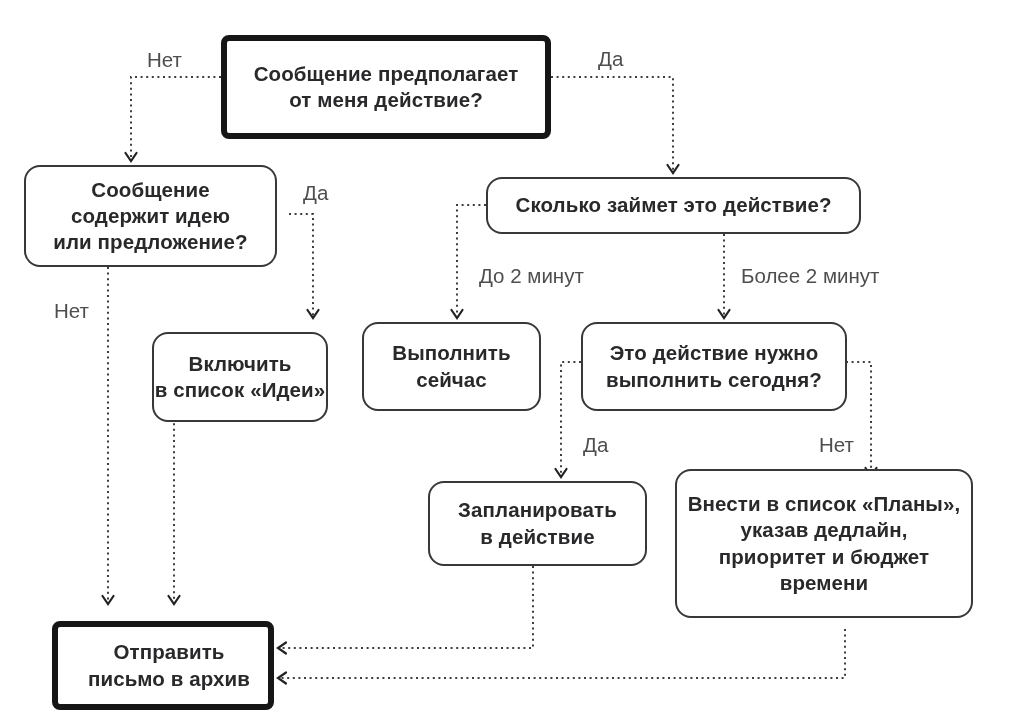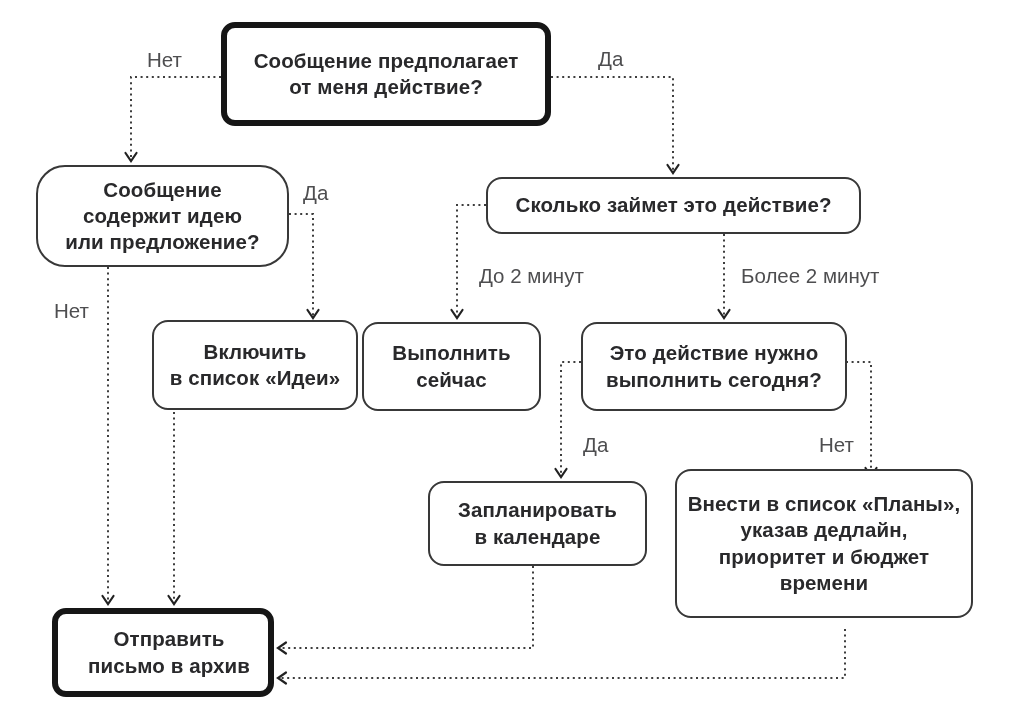--- a/index.html
+++ b/index.html
@@ -34,21 +34,22 @@
     font-weight: 700;
     font-size: 20.5px;
     line-height: 1.28;
     letter-spacing: 0.1px;
     white-space: pre-line;
     z-index: 2;
   }
   .node.emphasis {
     border-width: 6px;
     border-color: #161616;
-    border-radius: 14px;
+    border-radius: 8px;
+    margin-top: 13px;
   }
   .edge-label {
     position: absolute;
     color: #4e4e50;
     font-size: 20.5px;
     font-weight: 400;
     white-space: nowrap;
     z-index: 3;
   }
 </style>
@@ -76,32 +77,32 @@
       <polyline points="174,412 174,604" fill="none" stroke="#3d3d3d" stroke-width="2" stroke-dasharray="2 3.6"></polyline>
       <path d="M -8 -5.5 L 0 0 L -8 5.5" fill="none" stroke="#222222" stroke-width="2.2" stroke-linecap="round" stroke-linejoin="miter" transform="translate(174,604) rotate(90)"></path>
       <polyline points="533,566 533,648 278,648" fill="none" stroke="#3d3d3d" stroke-width="2" stroke-dasharray="2 3.6"></polyline>
       <path d="M -8 -5.5 L 0 0 L -8 5.5" fill="none" stroke="#222222" stroke-width="2.2" stroke-linecap="round" stroke-linejoin="miter" transform="translate(278,648) rotate(180)"></path>
       <polyline points="845,629 845,678 278,678" fill="none" stroke="#3d3d3d" stroke-width="2" stroke-dasharray="2 3.6"></polyline>
       <path d="M -8 -5.5 L 0 0 L -8 5.5" fill="none" stroke="#222222" stroke-width="2.2" stroke-linecap="round" stroke-linejoin="miter" transform="translate(278,678) rotate(180)"></path>
     </svg>
   <div id="nodes-layer">
       <div class="node emphasis" style="left: 221px; top: 22px; width: 330px; height: 104px;"><span>Сообщение предполагает
 от меня действие?</span></div>
-      <div class="node" style="left: 36px; top: 165px; width: 253px; height: 102px; border-radius: 29px;"><span>Сообщение
+      <div class="node" style="left: 24px; top: 165px; width: 253px; height: 102px;"><span>Сообщение
 содержит идею
 или предложение?</span></div>
       <div class="node" style="left: 486px; top: 177px; width: 375px; height: 57px; text-align: right;"><span>Сколько займет это действие?</span></div>
-      <div class="node" style="left: 152px; top: 320px; width: 206px; height: 90px;"><span>Включить
+      <div class="node" style="left: 152px; top: 332px; width: 176px; height: 90px;"><span>Включить
 в список «Идеи»</span></div>
       <div class="node" style="left: 362px; top: 322px; width: 179px; height: 89px;"><span>Выполнить
 сейчас</span></div>
       <div class="node" style="left: 581px; top: 322px; width: 266px; height: 89px;"><span>Это действие нужно
 выполнить сегодня?</span></div>
       <div class="node" style="left: 428px; top: 481px; width: 219px; height: 85px;"><span>Запланировать
-в календаре</span></div>
+в действие</span></div>
       <div class="node" style="left: 675px; top: 469px; width: 298px; height: 149px;"><span>Внести в список «Планы»,
 указав дедлайн,
 приоритет и бюджет
 времени</span></div>
       <div class="node emphasis" style="left: 52px; top: 608px; width: 222px; height: 89px; padding-left: 12px;"><span>Отправить
 письмо в архив</span></div>
     </div>
   <div id="labels-layer">
       <div class="edge-label" style="left: 147px; top: 48px;">Нет</div>
       <div class="edge-label" style="left: 598px; top: 47px;">Да</div>

